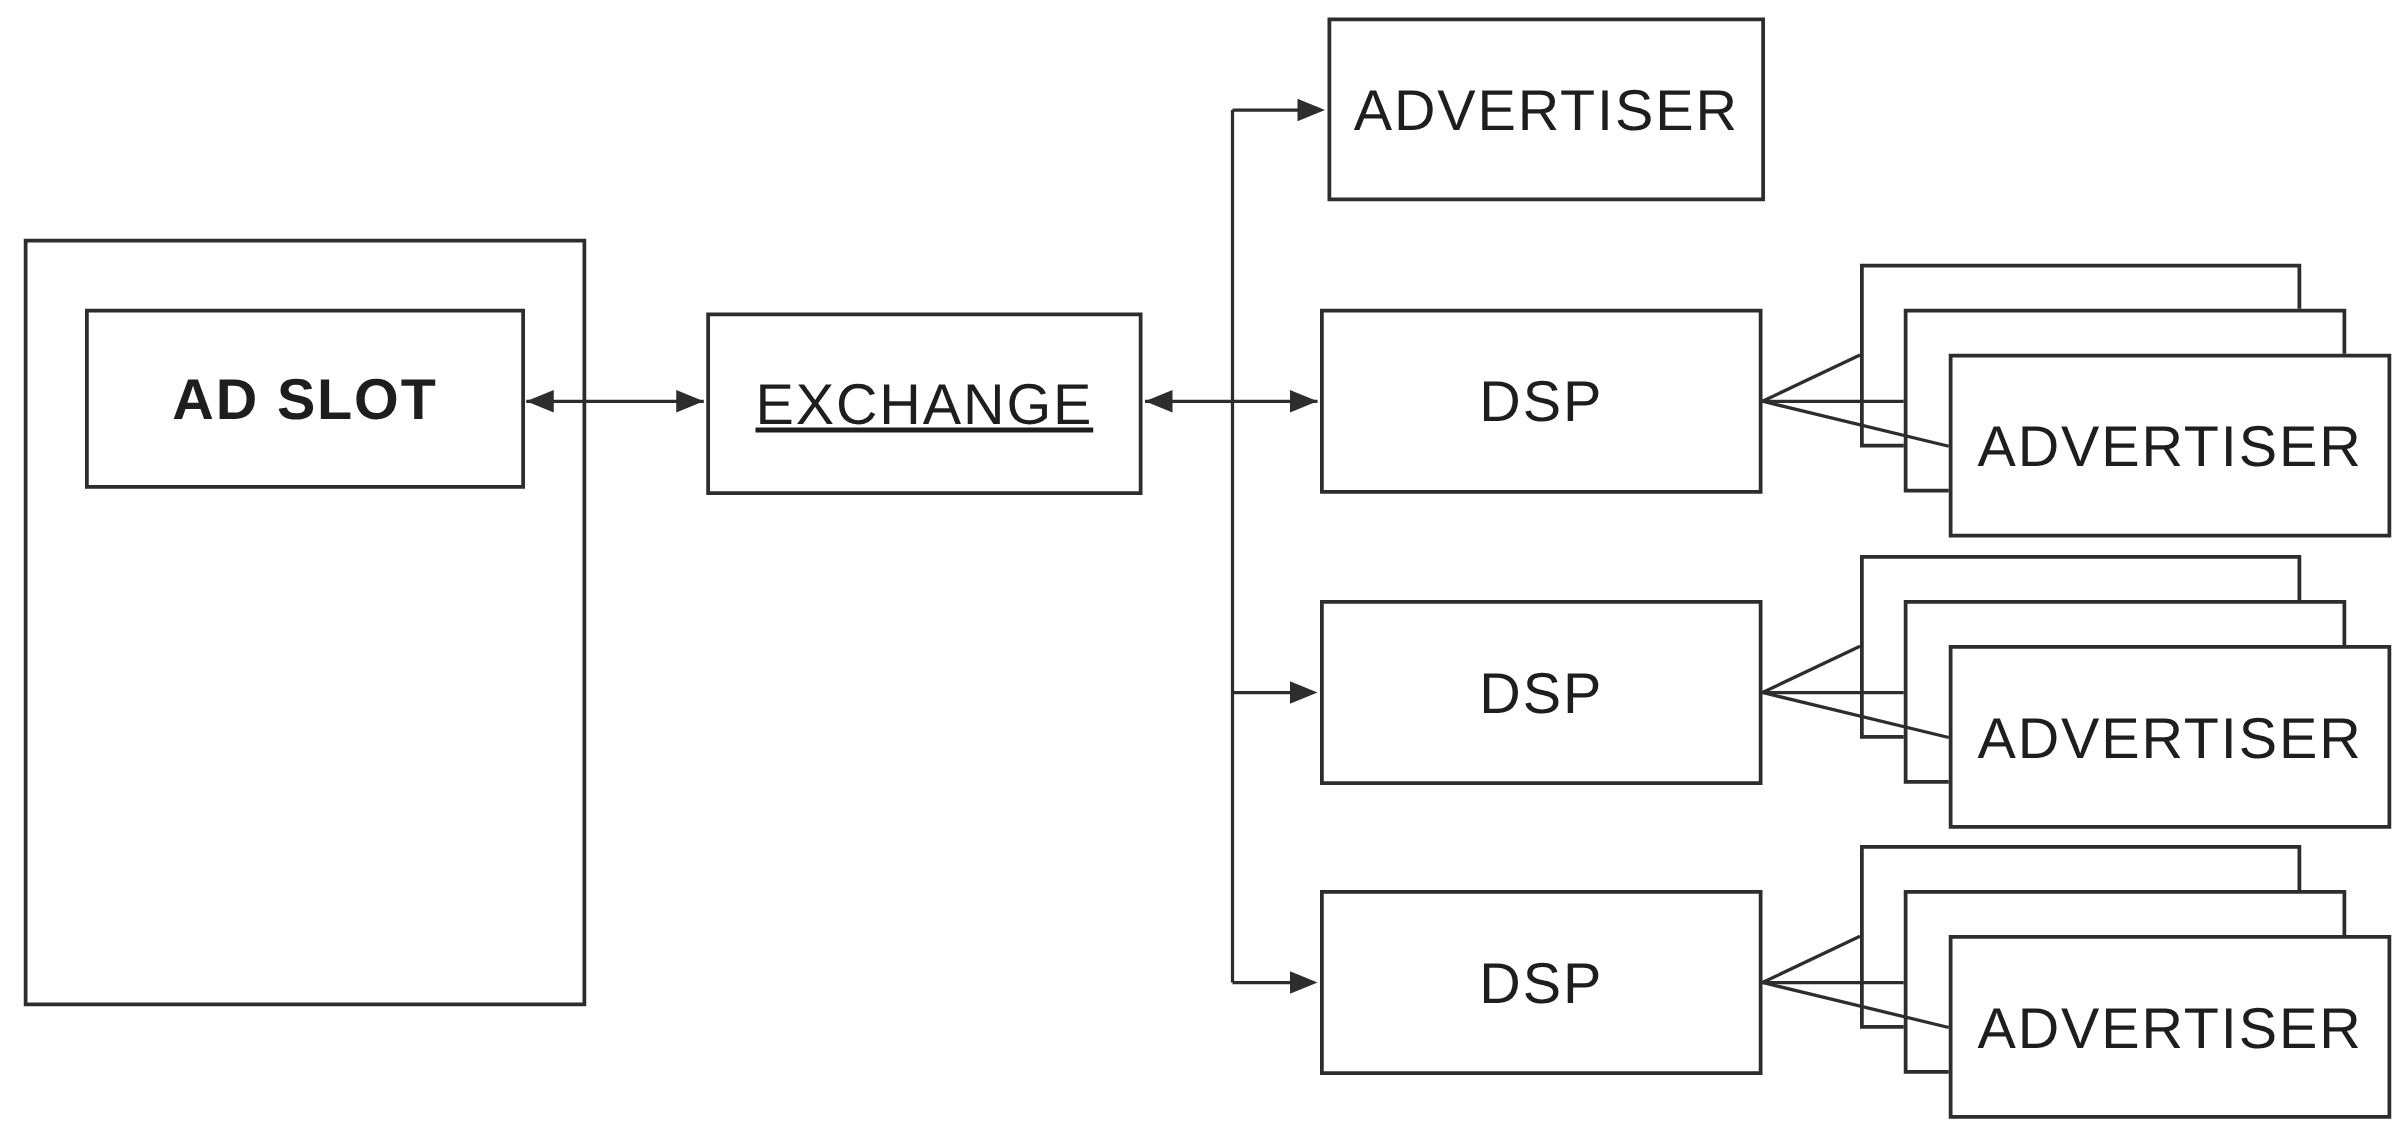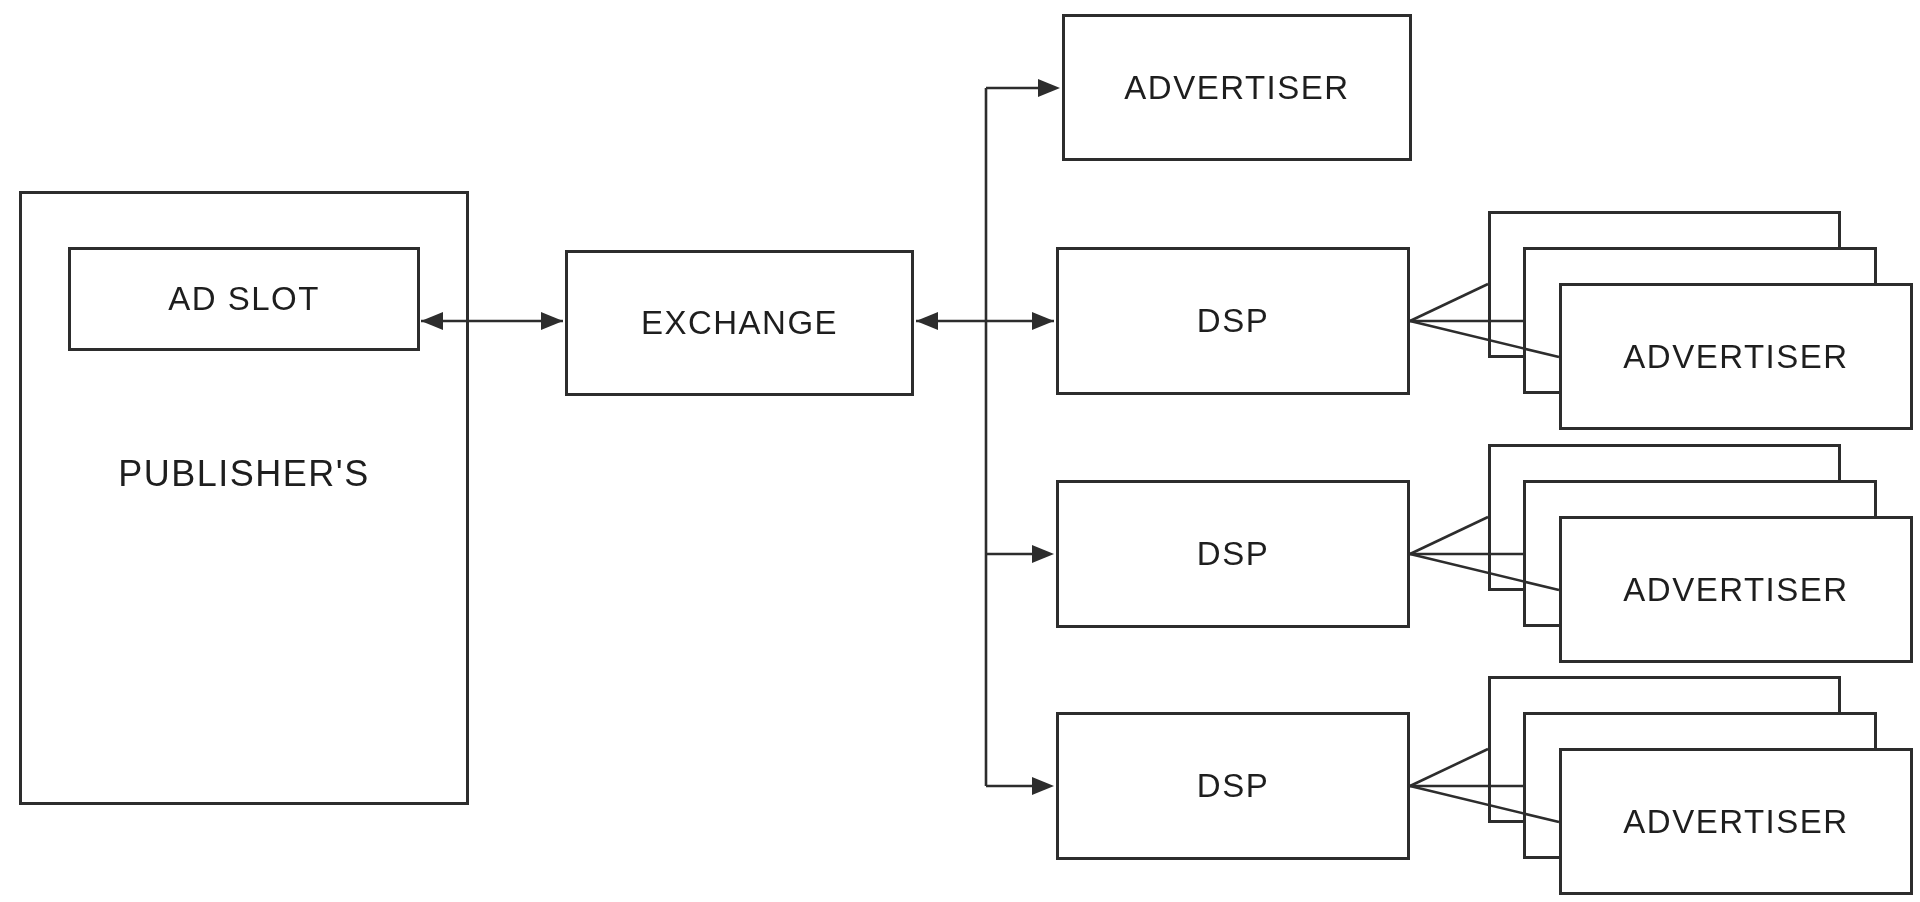--- a/index.html
+++ b/index.html
@@ -17,21 +17,21 @@
   }
   .box{
     position:absolute;
     box-sizing:border-box;
     border:3px solid var(--line);
     background:var(--bg);
     display:flex;
     align-items:center;
     justify-content:center;
     color:var(--text);
-    font-size:33px;
+    font-size:46px;
     letter-spacing:1.5px;
     white-space:nowrap;
   }
   .nolabel{}
   .pub-label{
     position:absolute;
     left:19px;top:449px;width:450px;
     text-align:center;
     color:var(--text);
     font-size:36px;
@@ -46,28 +46,27 @@
   .bline{stroke:var(--line);stroke-width:2.6;fill:none;}
   .ahead{fill:var(--line);stroke:none;}
 </style>
 </head>
 <body>
 
 <div id="canvas">
 
   <div class="box nolabel" style="left:19px;top:191px;width:450px;height:614px;"></div>
   <div class="pub-label">
-    <div>PUBLISHER'S</div>
   </div>
 
-  <div class="box" style="left:68px;top:247px;width:352px;height:104px;">
+  <div class="box" style="left:68px;top:247px;width:352px;height:144px;font-weight:bold;">
     <span>AD SLOT</span>
   </div>
 
-  <div class="box" style="left:565px;top:250px;width:349px;height:146px;">
+  <div class="box" style="left:565px;top:250px;width:349px;height:146px;text-decoration:underline;">
     <span>EXCHANGE</span>
   </div>
 
   <div class="box" style="left:1062px;top:14px;width:350px;height:147px;">
     <span>ADVERTISER</span>
   </div>
 
   <div class="box" style="left:1056px;top:247px;width:354px;height:148px;">
     <span>DSP</span>
   </div>

